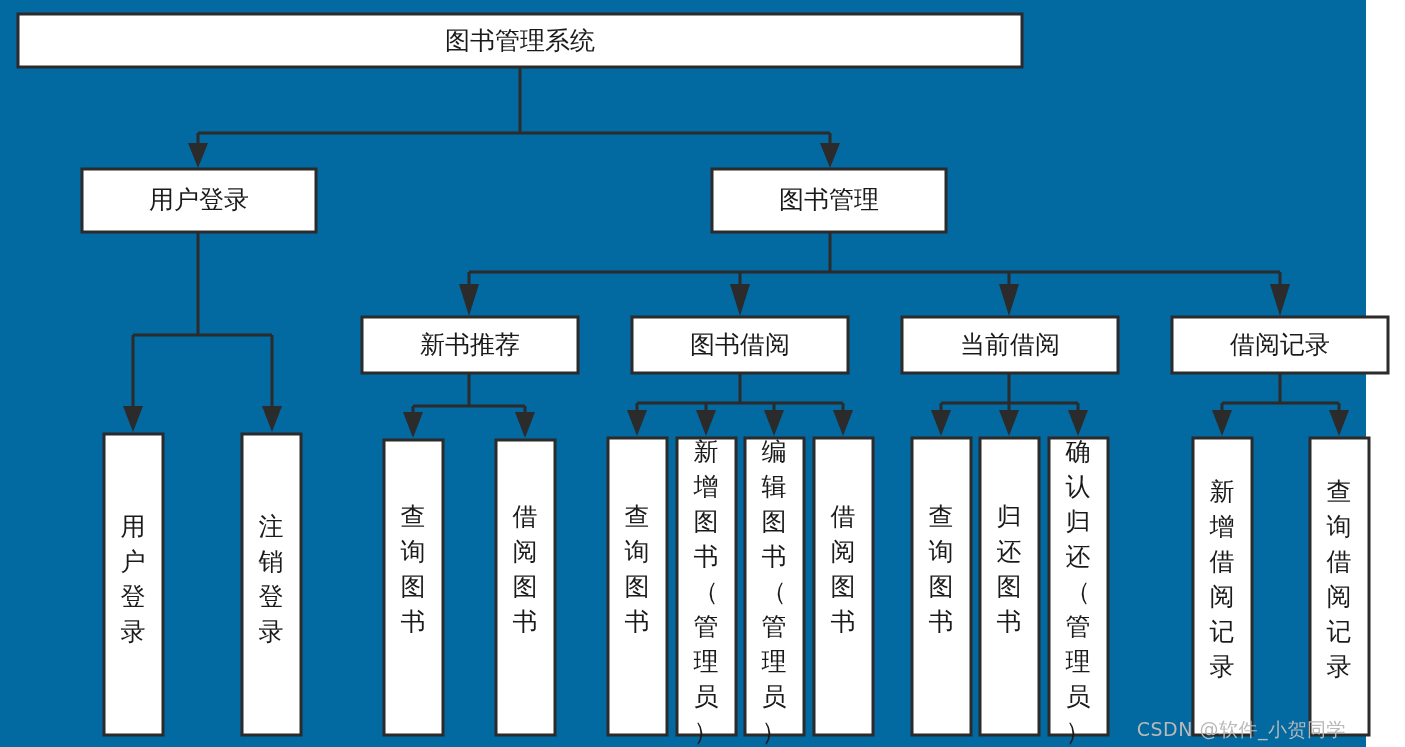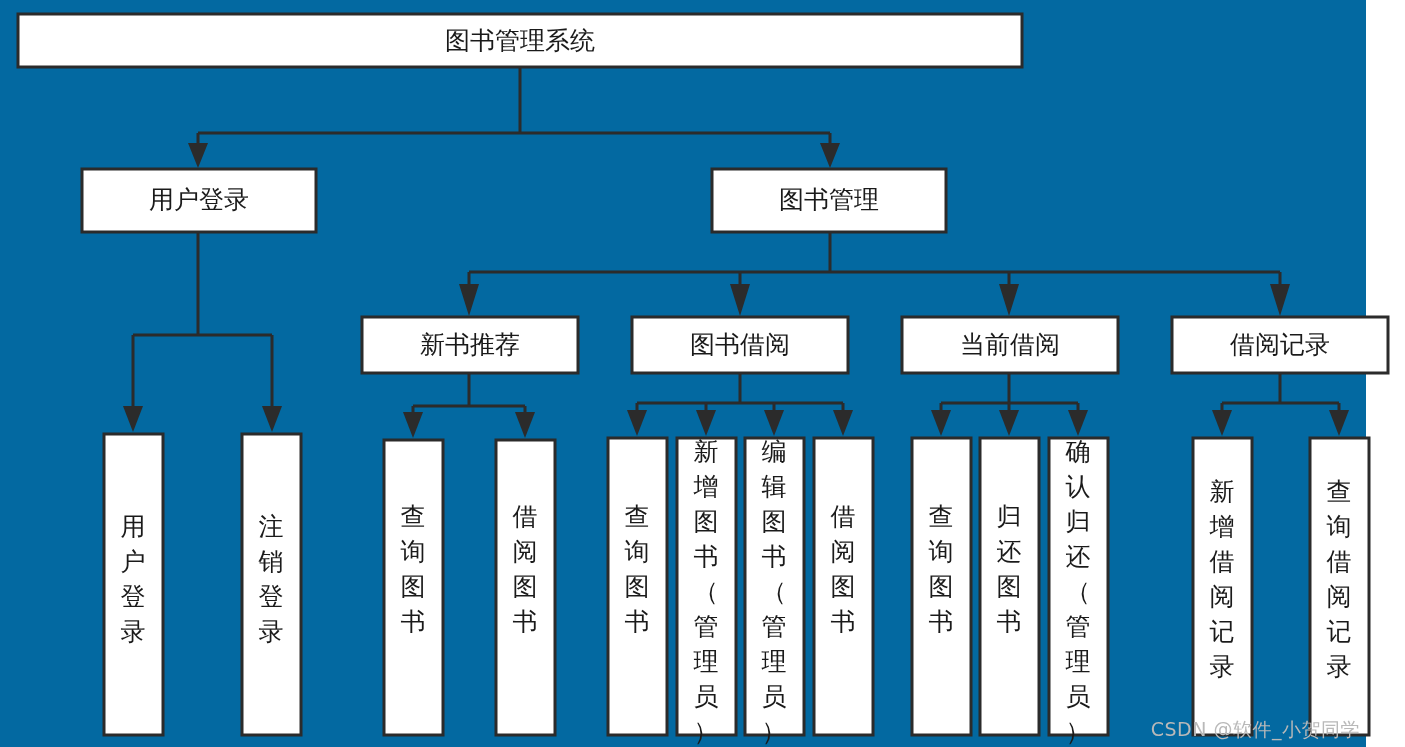--- a/index.html
+++ b/index.html
@@ -56,21 +56,21 @@
     dominant-baseline: middle;
   }
   .node-label-vertical {
     font-family: "DejaVu Sans", "Liberation Sans", sans-serif;
     font-size: 25px;
     fill: #1a1a1a;
     text-anchor: middle;
   }
   .watermark {
     position: absolute;
-    right: 6px;
+    right: 20px;
     bottom: 4px;
     font-family: "DejaVu Sans", "Liberation Sans", sans-serif;
     font-size: 19px;
     color: #b9b9b9;
     white-space: nowrap;
     letter-spacing: 0.5px;
   }
 </style>
 </head>
 <body>

